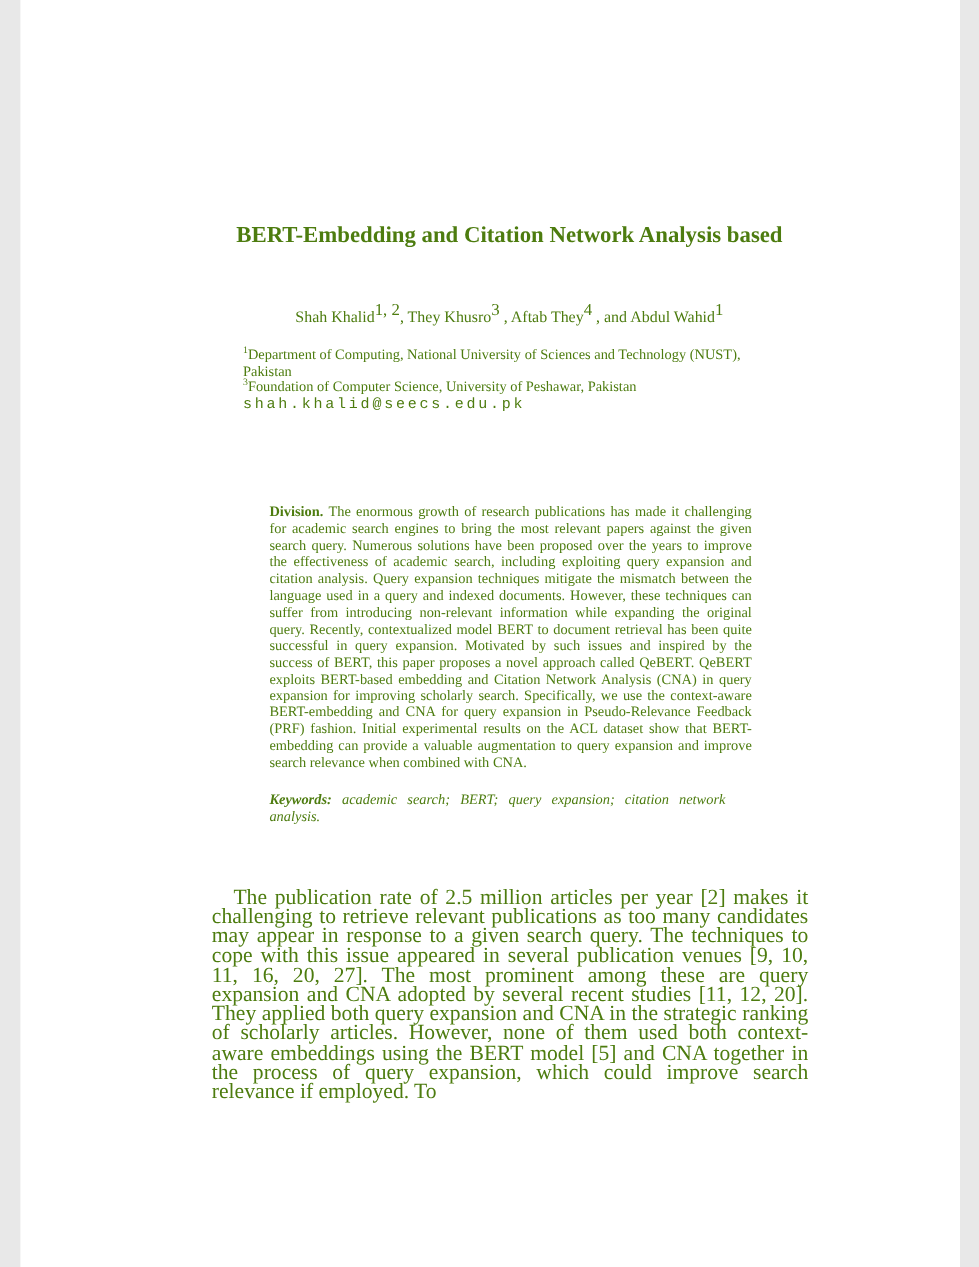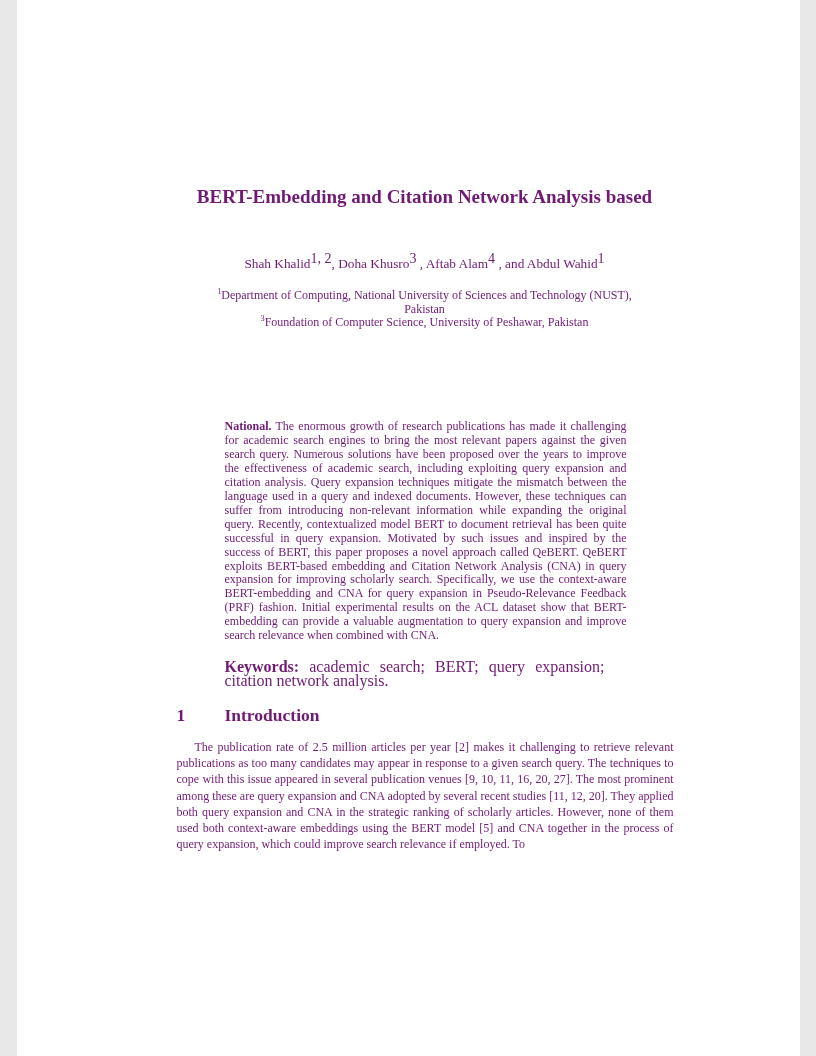--- a/index.html
+++ b/index.html
@@ -2,21 +2,21 @@
 <html><head>
 <meta charset="utf-8">
 <style>
   html, body { margin:0; padding:0; background:#e8e8e8; }
   .page {
     position: relative;
     width: 783px;
     height: 1056px;
     margin: 0 auto;
     background: #ffffff;
-    color: #701a75;
+    color: #4d7c0f;
     font-family: "Liberation Serif", "DejaVu Serif", serif;
     overflow: hidden;
   }
   .title {
     position: absolute;
     top: 185px; left: 80px; width: 656px;
     margin: 0;
     text-align: center;
     font-size: 19px;
     font-weight: 700;
@@ -27,21 +27,21 @@
     position: absolute;
     top: 256px; left: 80px; width: 656px;
     text-align: center;
     font-size: 13.3px;
     line-height: 16px;
   }
   .authors sup { font-size: 14px; line-height: 0; }
   .affils {
     position: absolute;
     top: 289px; left: 186px; width: 444px;
-    text-align: center;
+    text-align: left;
     font-size: 12px;
     line-height: 13.7px;
   }
   .affil sup { font-size: 8.2px; line-height: 0; }
   .email {
     font-family: "Liberation Mono", "DejaVu Sans Mono", monospace;
     font-size: 12.5px;
     letter-spacing: 2.3px;
     margin-top: 0.5px;
     white-space: nowrap;
@@ -50,65 +50,66 @@
     position: absolute;
     top: 420px; left: 208px; width: 402px;
     font-size: 12px;
     line-height: 13.95px;
     text-align: justify;
   }
   .abstract-label, .keywords-label { font-weight: 700; }
   .keywords {
     position: absolute;
     top: 660px; left: 208px; width: 380px;
-    font-size: 16px;
+    font-size: 12px;
     line-height: 13.95px;
     text-align: justify;
+    font-style: italic;
   }
   .section-head {
     position: absolute;
     top: 705px; left: 160px; width: 497px;
     margin: 0;
     font-size: 17.5px;
     font-weight: 700;
   }
   .sec-num { display: inline-block; width: 48px; }
   .body-par {
     position: absolute;
     top: 739px; left: 160px; width: 497px;
     margin: 0;
-    font-size: 12px;
+    font-size: 18px;
     line-height: 16.2px;
     text-align: justify;
     text-indent: 18px;
   }
 </style>
 </head>
 <body>
 
 <div class="page">
 
   <h1 class="title">
       <span class="title-line">BERT-Embedding and Citation Network Analysis based</span>
     </h1>
 
-  <div class="authors"><span>Shah Khalid</span><sup>1, 2</sup><span>, Doha Khusro</span><sup>3</sup><span> , Aftab Alam</span><sup>4</sup><span> , and Abdul Wahid</span><sup>1</sup></div>
+  <div class="authors"><span>Shah Khalid</span><sup>1, 2</sup><span>, They Khusro</span><sup>3</sup><span> , Aftab They</span><sup>4</sup><span> , and Abdul Wahid</span><sup>1</sup></div>
 
   <div class="affils">
     <div class="affil"><sup>1</sup><span>Department of Computing, National University of Sciences and Technology (NUST), Pakistan</span></div>
     <div class="affil"><sup>3</sup><span>Foundation of Computer Science, University of Peshawar, Pakistan</span></div>
+    <div class="email">shah.khalid@seecs.edu.pk</div>
   </div>
 
   <div class="abstract">
-    <span class="abstract-label">National.</span>
+    <span class="abstract-label">Division.</span>
     <span>The enormous growth of research publications has made it challenging for academic search engines to bring the most relevant papers against the given search query. Numerous solutions have been proposed over the years to improve the effectiveness of academic search, including exploiting query expansion and citation analysis. Query expansion techniques mitigate the mismatch between the language used in a query and indexed documents. However, these techniques can suffer from introducing non-relevant information while expanding the original query. Recently, contextualized model BERT to document retrieval has been quite successful in query expansion. Motivated by such issues and inspired by the success of BERT, this paper proposes a novel approach called QeBERT. QeBERT exploits BERT-based embedding and Citation Network Analysis (CNA) in query expansion for improving scholarly search. Specifically, we use the context-aware BERT-embedding and CNA for query expansion in Pseudo-Relevance Feedback (PRF) fashion. Initial experimental results on the ACL dataset show that BERT-embedding can provide a valuable augmentation to query expansion and improve search relevance when combined with CNA.</span>
   </div>
 
   <div class="keywords">
     <span class="keywords-label">Keywords:</span>
     <span>academic search; BERT; query expansion; citation network analysis.</span>
   </div>
 
-  <h2 class="section-head"><span class="sec-num">1</span><span class="sec-title">Introduction</span></h2>
 
   <p class="body-par">The publication rate of 2.5 million articles per year [2] makes it challenging to retrieve relevant publications as too many candidates may appear in response to a given search query. The techniques to cope with this issue appeared in several publication venues [9, 10, 11, 16, 20, 27]. The most prominent among these are query expansion and CNA adopted by several recent studies [11, 12, 20]. They applied both query expansion and CNA in the strategic ranking of scholarly articles. However, none of them used both context-aware embeddings using the BERT model [5] and CNA together in the process of query expansion, which could improve search relevance if employed. To</p>
 
 </div>
 
 </body></html>

